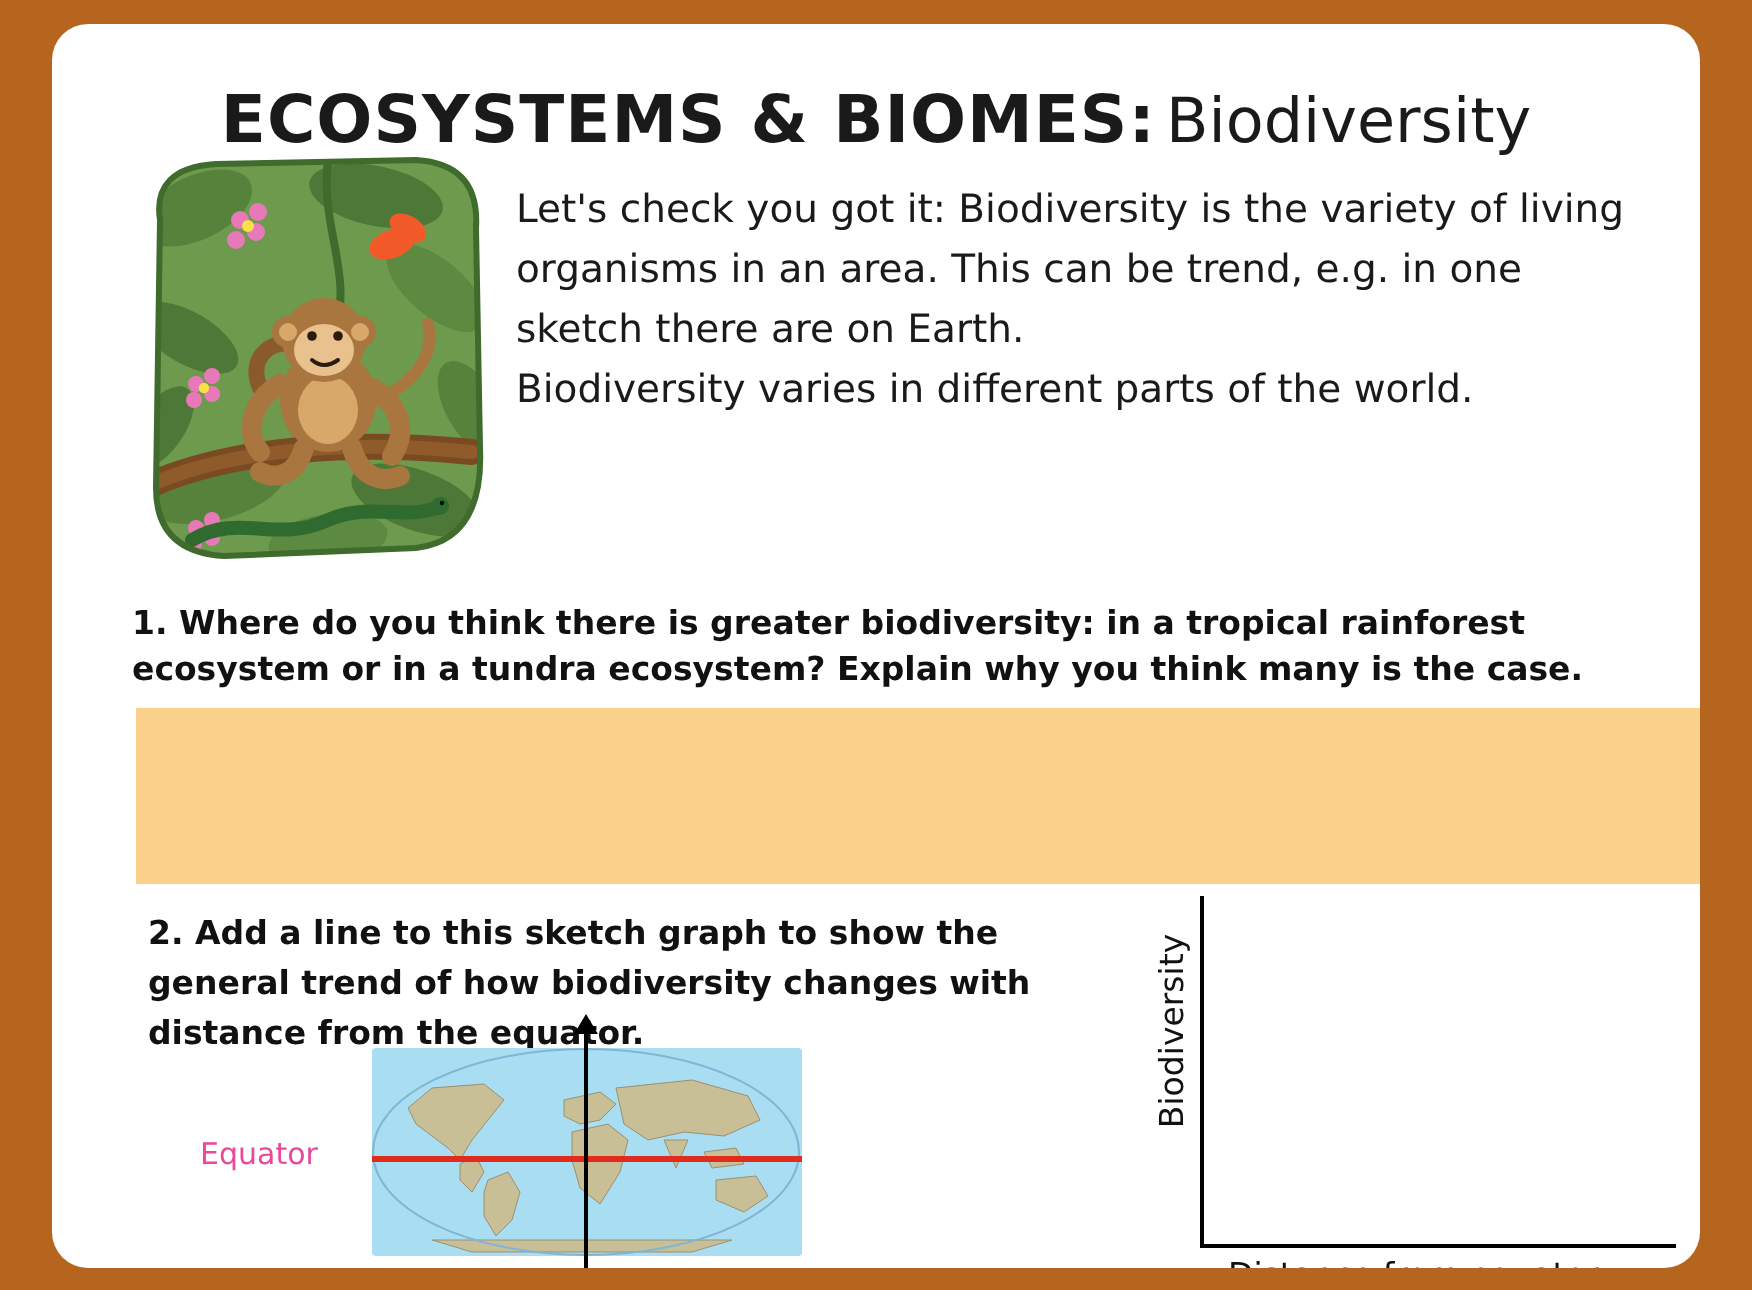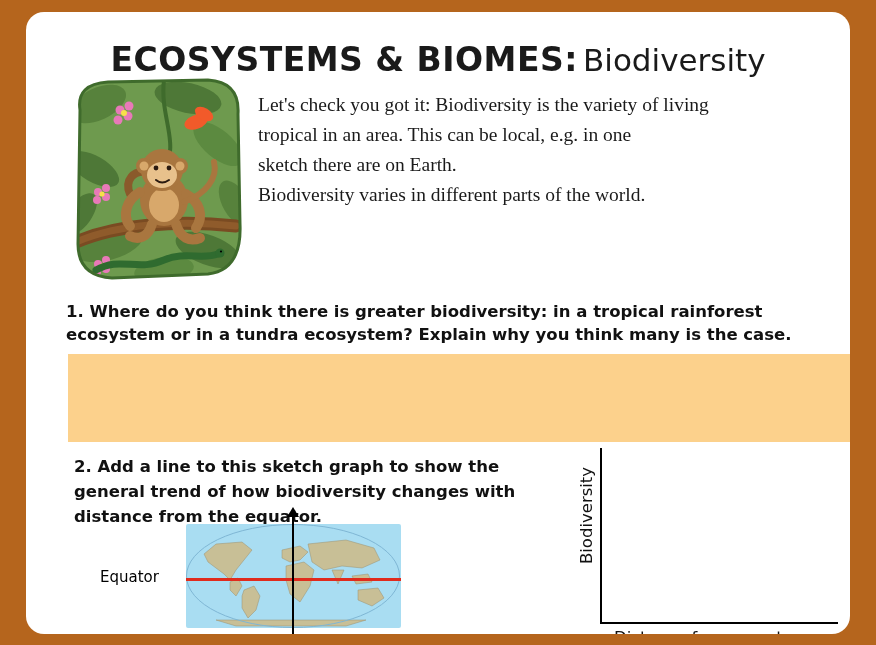--- a/index.html
+++ b/index.html
@@ -68,21 +68,21 @@
   .intro {
     position: absolute;
     left: 232px;
     top: 78px;
     width: 570px;
     font-family: "DejaVu Sans", sans-serif;
     font-size: 19.5px;
     line-height: 30px;
     color: #1a1a1a;
   }
-  .intro p { margin: 0; font-family: Liberation Serif, serif; }
+  .intro p { margin: 0; }
 
   
   .q1 {
     position: absolute;
     left: 40px;
     top: 288px;
     width: 770px;
     font-size: 16.5px;
     font-weight: bold;
     line-height: 23px;
@@ -135,21 +135,21 @@
     top: 54px;
     width: 215px;
     height: 3px;
     background: #e02b1d;
   }
   .equator-label {
     position: absolute;
     left: -86px;
     top: 44px;
     font-size: 15px;
-    color: #000000;
+    color: #ec4899;
     font-family: "DejaVu Sans", sans-serif;
   }
   .vert-arrow {
     position: absolute;
     left: 106px;
     top: -8px;
     width: 2px;
     height: 120px;
     background: #000000;
   }
@@ -298,21 +298,21 @@
             <path d="M108,150 C112,164 122,168 132,164" stroke="#a9763f" stroke-width="10" fill="none" stroke-linecap="round"></path>
             <path d="M116,128 C138,120 150,104 146,88" stroke="#a9763f" stroke-width="6" fill="none" stroke-linecap="round"></path>
           </g>
         </g>
         <path d="M12,36 Q8,10 40,8 L140,6 Q172,8 170,40 L172,150 Q174,196 140,200 L44,204 Q10,202 10,170 Z" fill="none" stroke="#3f6b2c" stroke-width="3"></path>
       </svg>
     </div>
 
     <div class="intro">
       <p>Let's check you got it: Biodiversity is the variety of living</p>
-      <p>tropical in an area. This can be local, e.g. in one</p>
+      <p>organisms in an area. This can be trend, e.g. in one</p>
       <p>sketch there are on Earth.</p>
       <p>Biodiversity varies in different parts of the world.</p>
     </div>
 
     <div class="q1">
       <span class="num">1.</span>
       <span>Where do you think there is greater biodiversity: in a tropical rainforest ecosystem or in a tundra ecosystem? Explain why you think many is the case.</span>
     </div>
     <div class="answer-box"></div>
 

